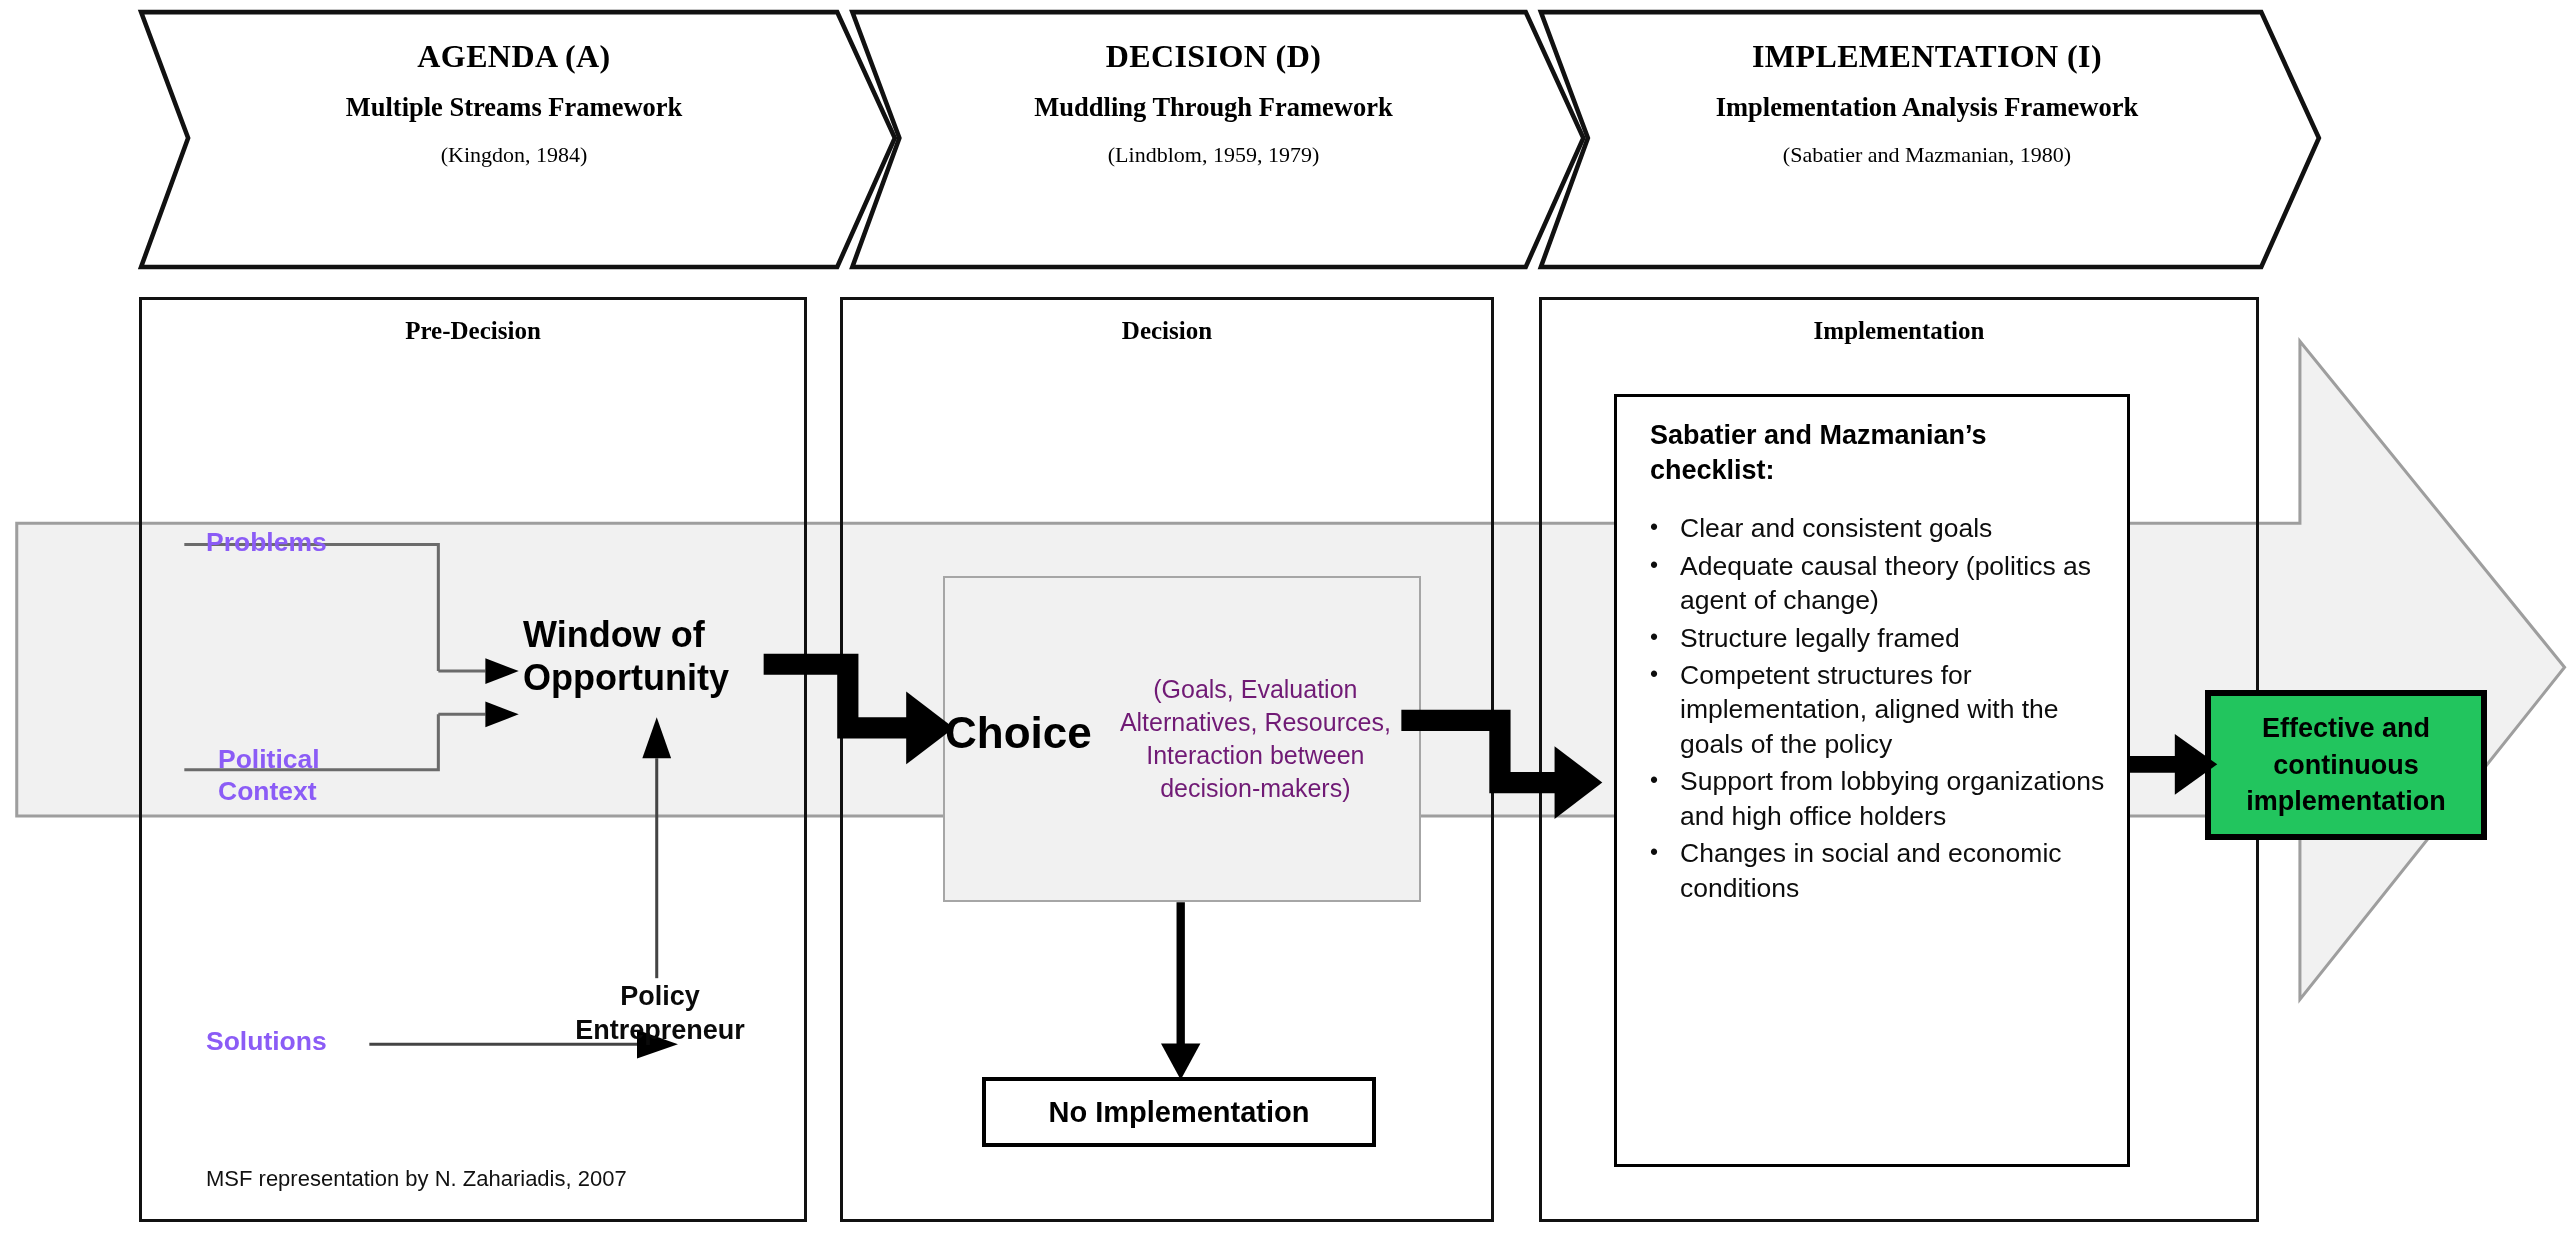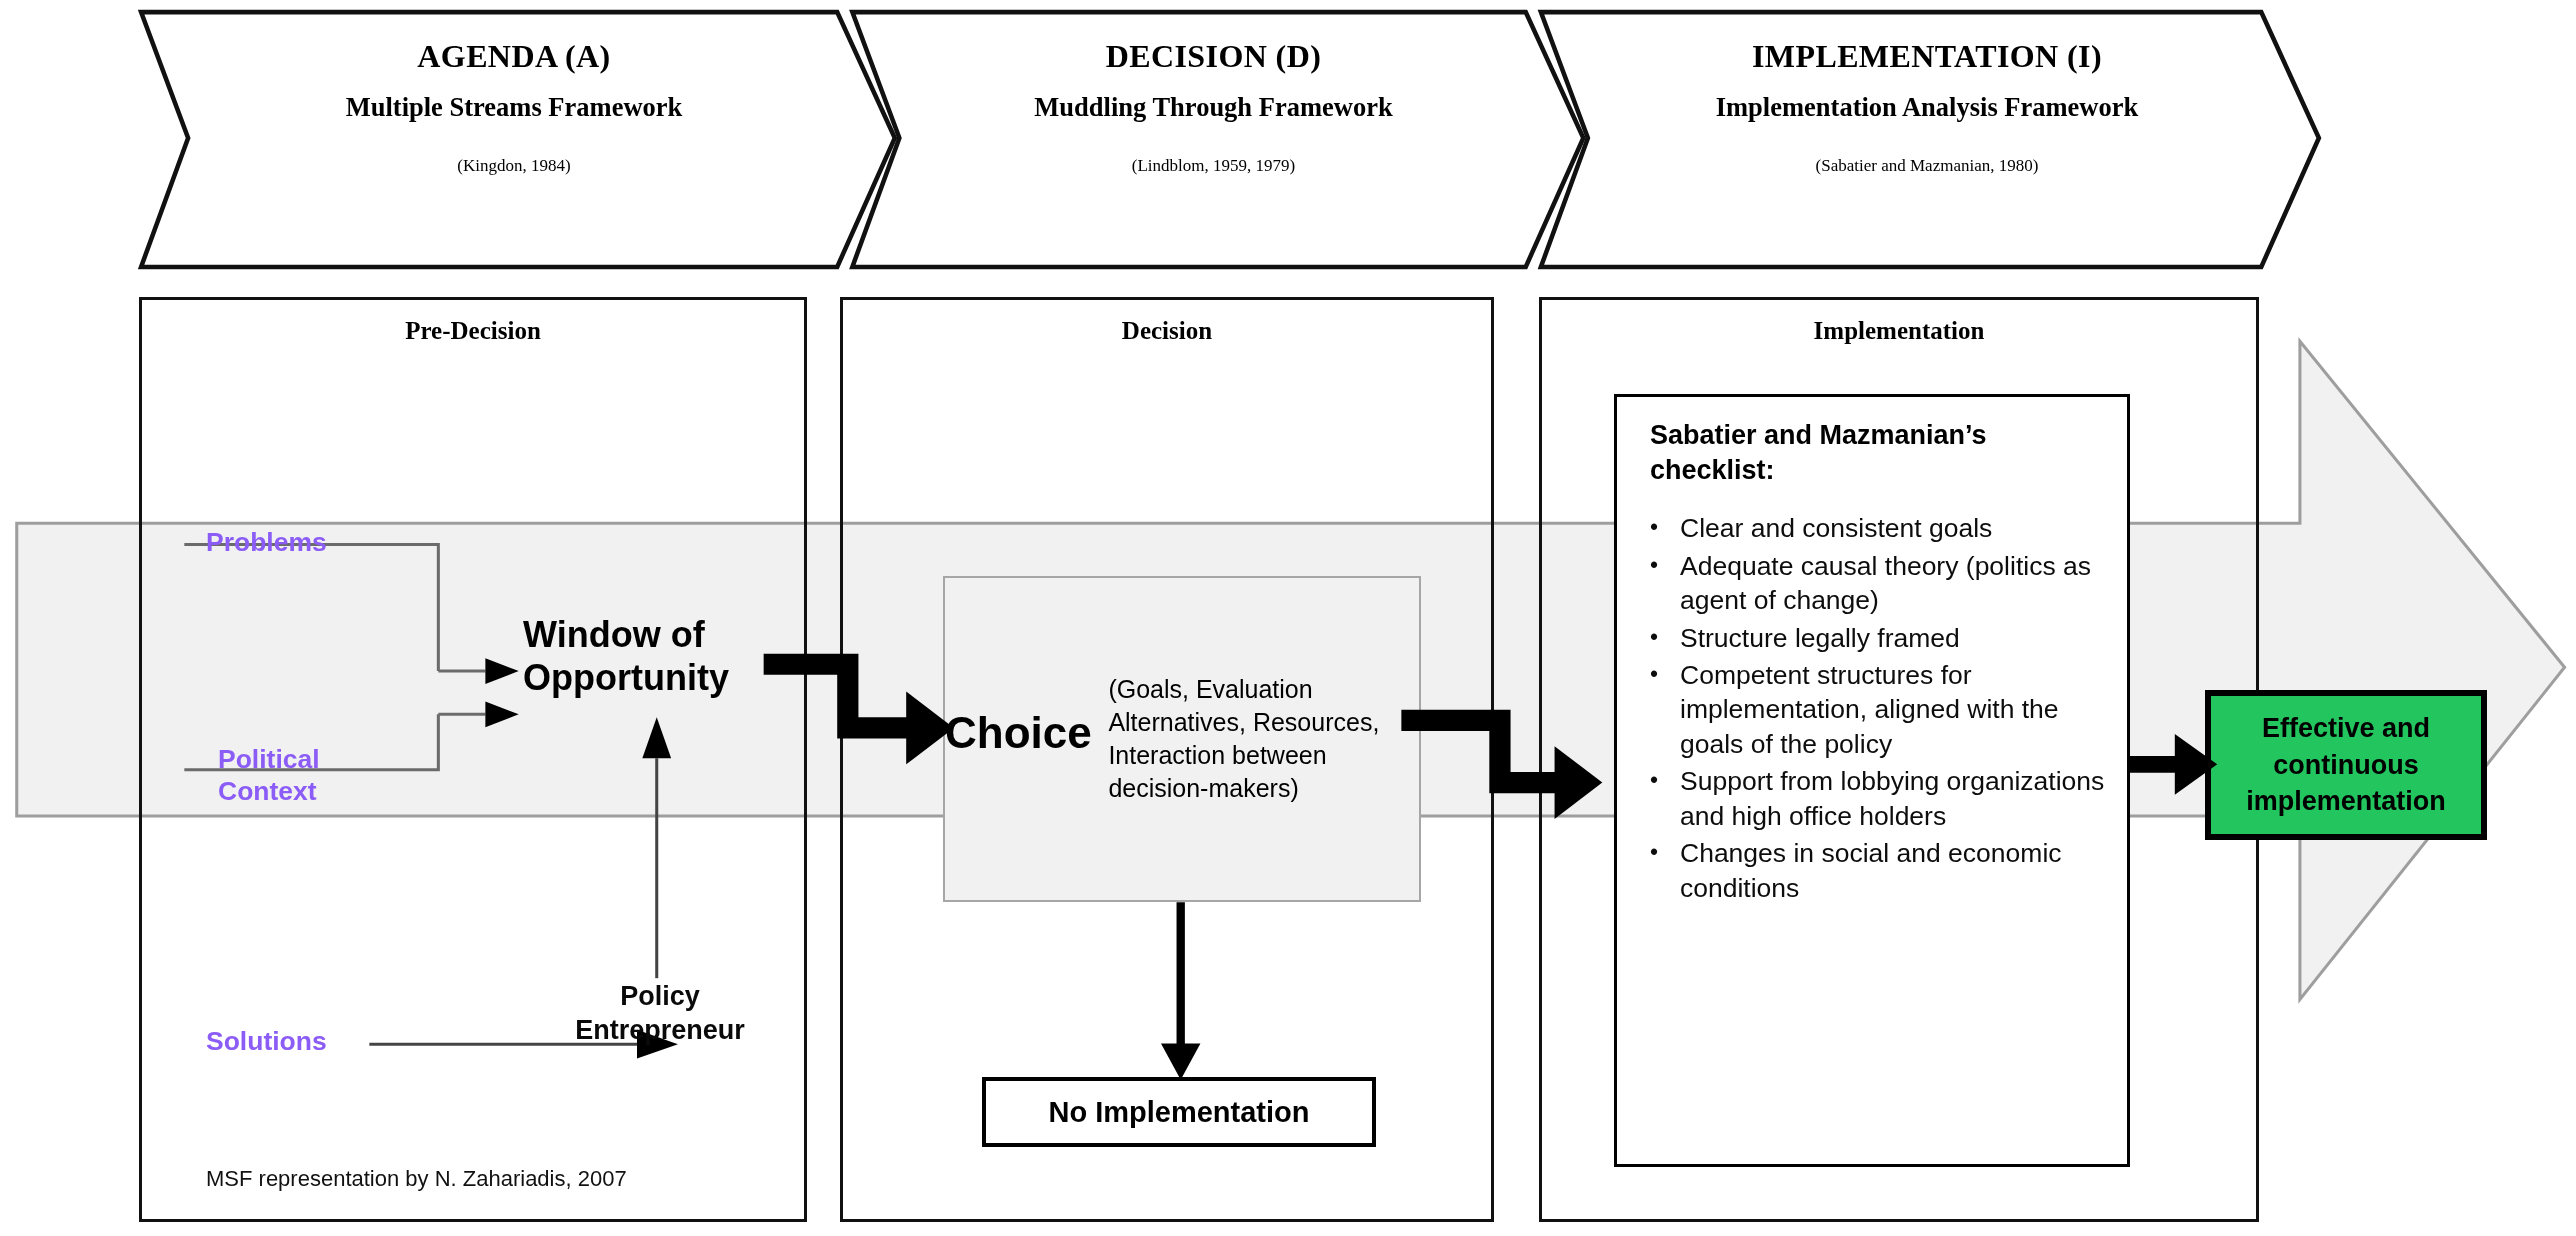--- a/index.html
+++ b/index.html
@@ -35,23 +35,23 @@
     font-size: 32px;
     font-weight: bold;
     letter-spacing: 0.4px;
   }
   .chev-sub {
     font-size: 26.5px;
     font-weight: bold;
     margin-top: 16.7px;
   }
   .chev-cite {
-    font-size: 17px;
+    font-size: 22px;
     font-weight: normal;
-    margin-top: 33px;
+    margin-top: 19px;
   }
 
   
   .panel {
     position: absolute;
     background: transparent;
     border: 3.8px solid #111111;
     box-sizing: border-box;
   }
   .panel-title {
@@ -114,22 +114,23 @@
   #choice-heading {
     font-size: 44px;
     font-weight: bold;
     color: #000000;
     line-height: 1;
     margin-bottom: 12px;
   }
   #choice-detail {
     font-size: 25px;
     font-weight: normal;
-    color: #000000;
+    color: #701a75;
     line-height: 1.32;
+    text-align: center;
     padding: 0 16.7px;
   }
   #no-implementation-box {
     position: absolute;
     background: #ffffff;
     border: 4.5px solid #000000;
     box-sizing: border-box;
     display: flex;
     align-items: center;
     justify-content: center;

